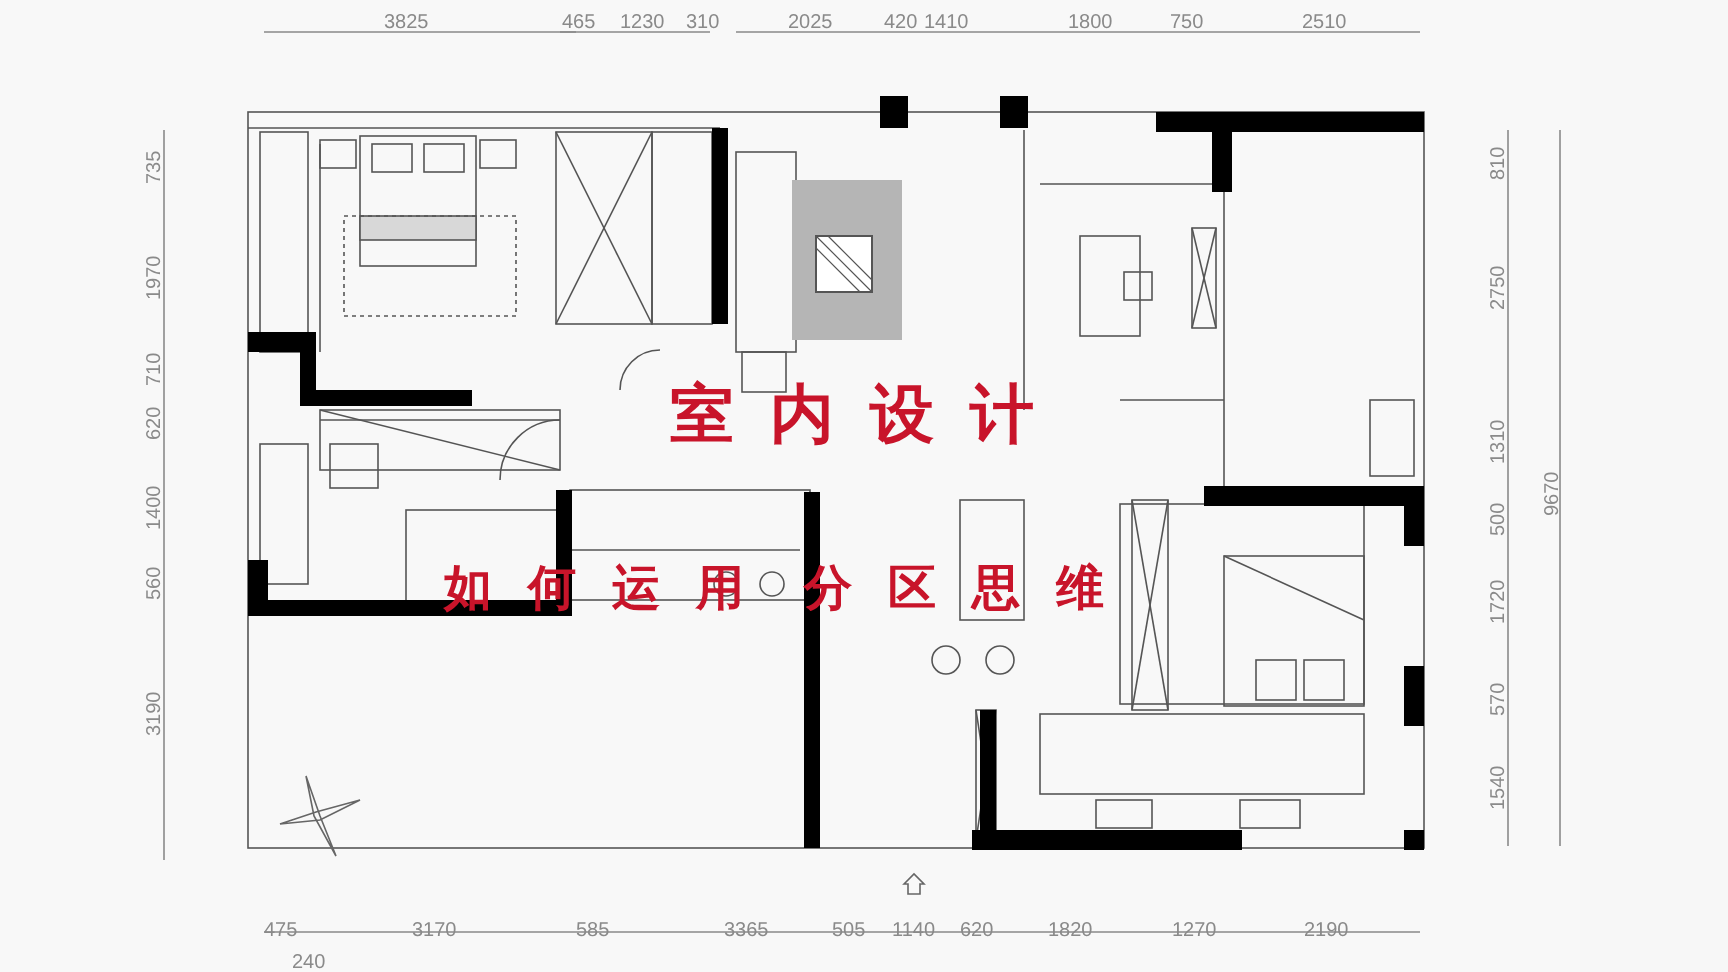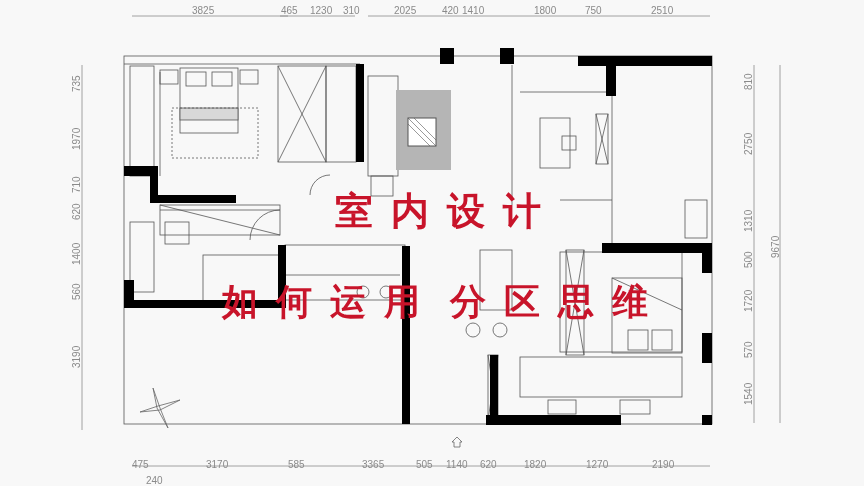--- a/index.html
+++ b/index.html
@@ -1,21 +1,21 @@
 <!DOCTYPE html>
 <html><head>
 <meta charset="utf-8">
 <style>
   html,body{margin:0;padding:0;background:#f7f7f7;}
   #stage{position:relative;width:790px;height:486px;overflow:hidden;background:#f8f8f8;font-family:"Liberation Sans",sans-serif;}
   svg{position:absolute;left:0;top:0;}
   .dim{font-family:"Liberation Sans",sans-serif;font-size:10px;fill:#8a8a8a;}
   .title{position:absolute;color:#c8142a;font-family:"DejaVu Serif",serif;font-weight:bold;letter-spacing:0;white-space:nowrap;}
-  #title1{left:335px;top:186px;font-size:38px;word-spacing:14px;}
-  #title2{left:222px;top:278px;font-size:36px;}
+  #title1{left:335px;top:186px;font-size:32px;word-spacing:14px;}
+  #title2{left:222px;top:278px;font-size:24px;}
   .title span{display:inline-block;margin-right:18px;}
 </style>
 </head>
 <body>
 
 <div id="stage">
 
 <svg width="864" height="486" viewBox="0 0 864 486">
 
   <g stroke="#8a8a8a" stroke-width="0.8" fill="none">

